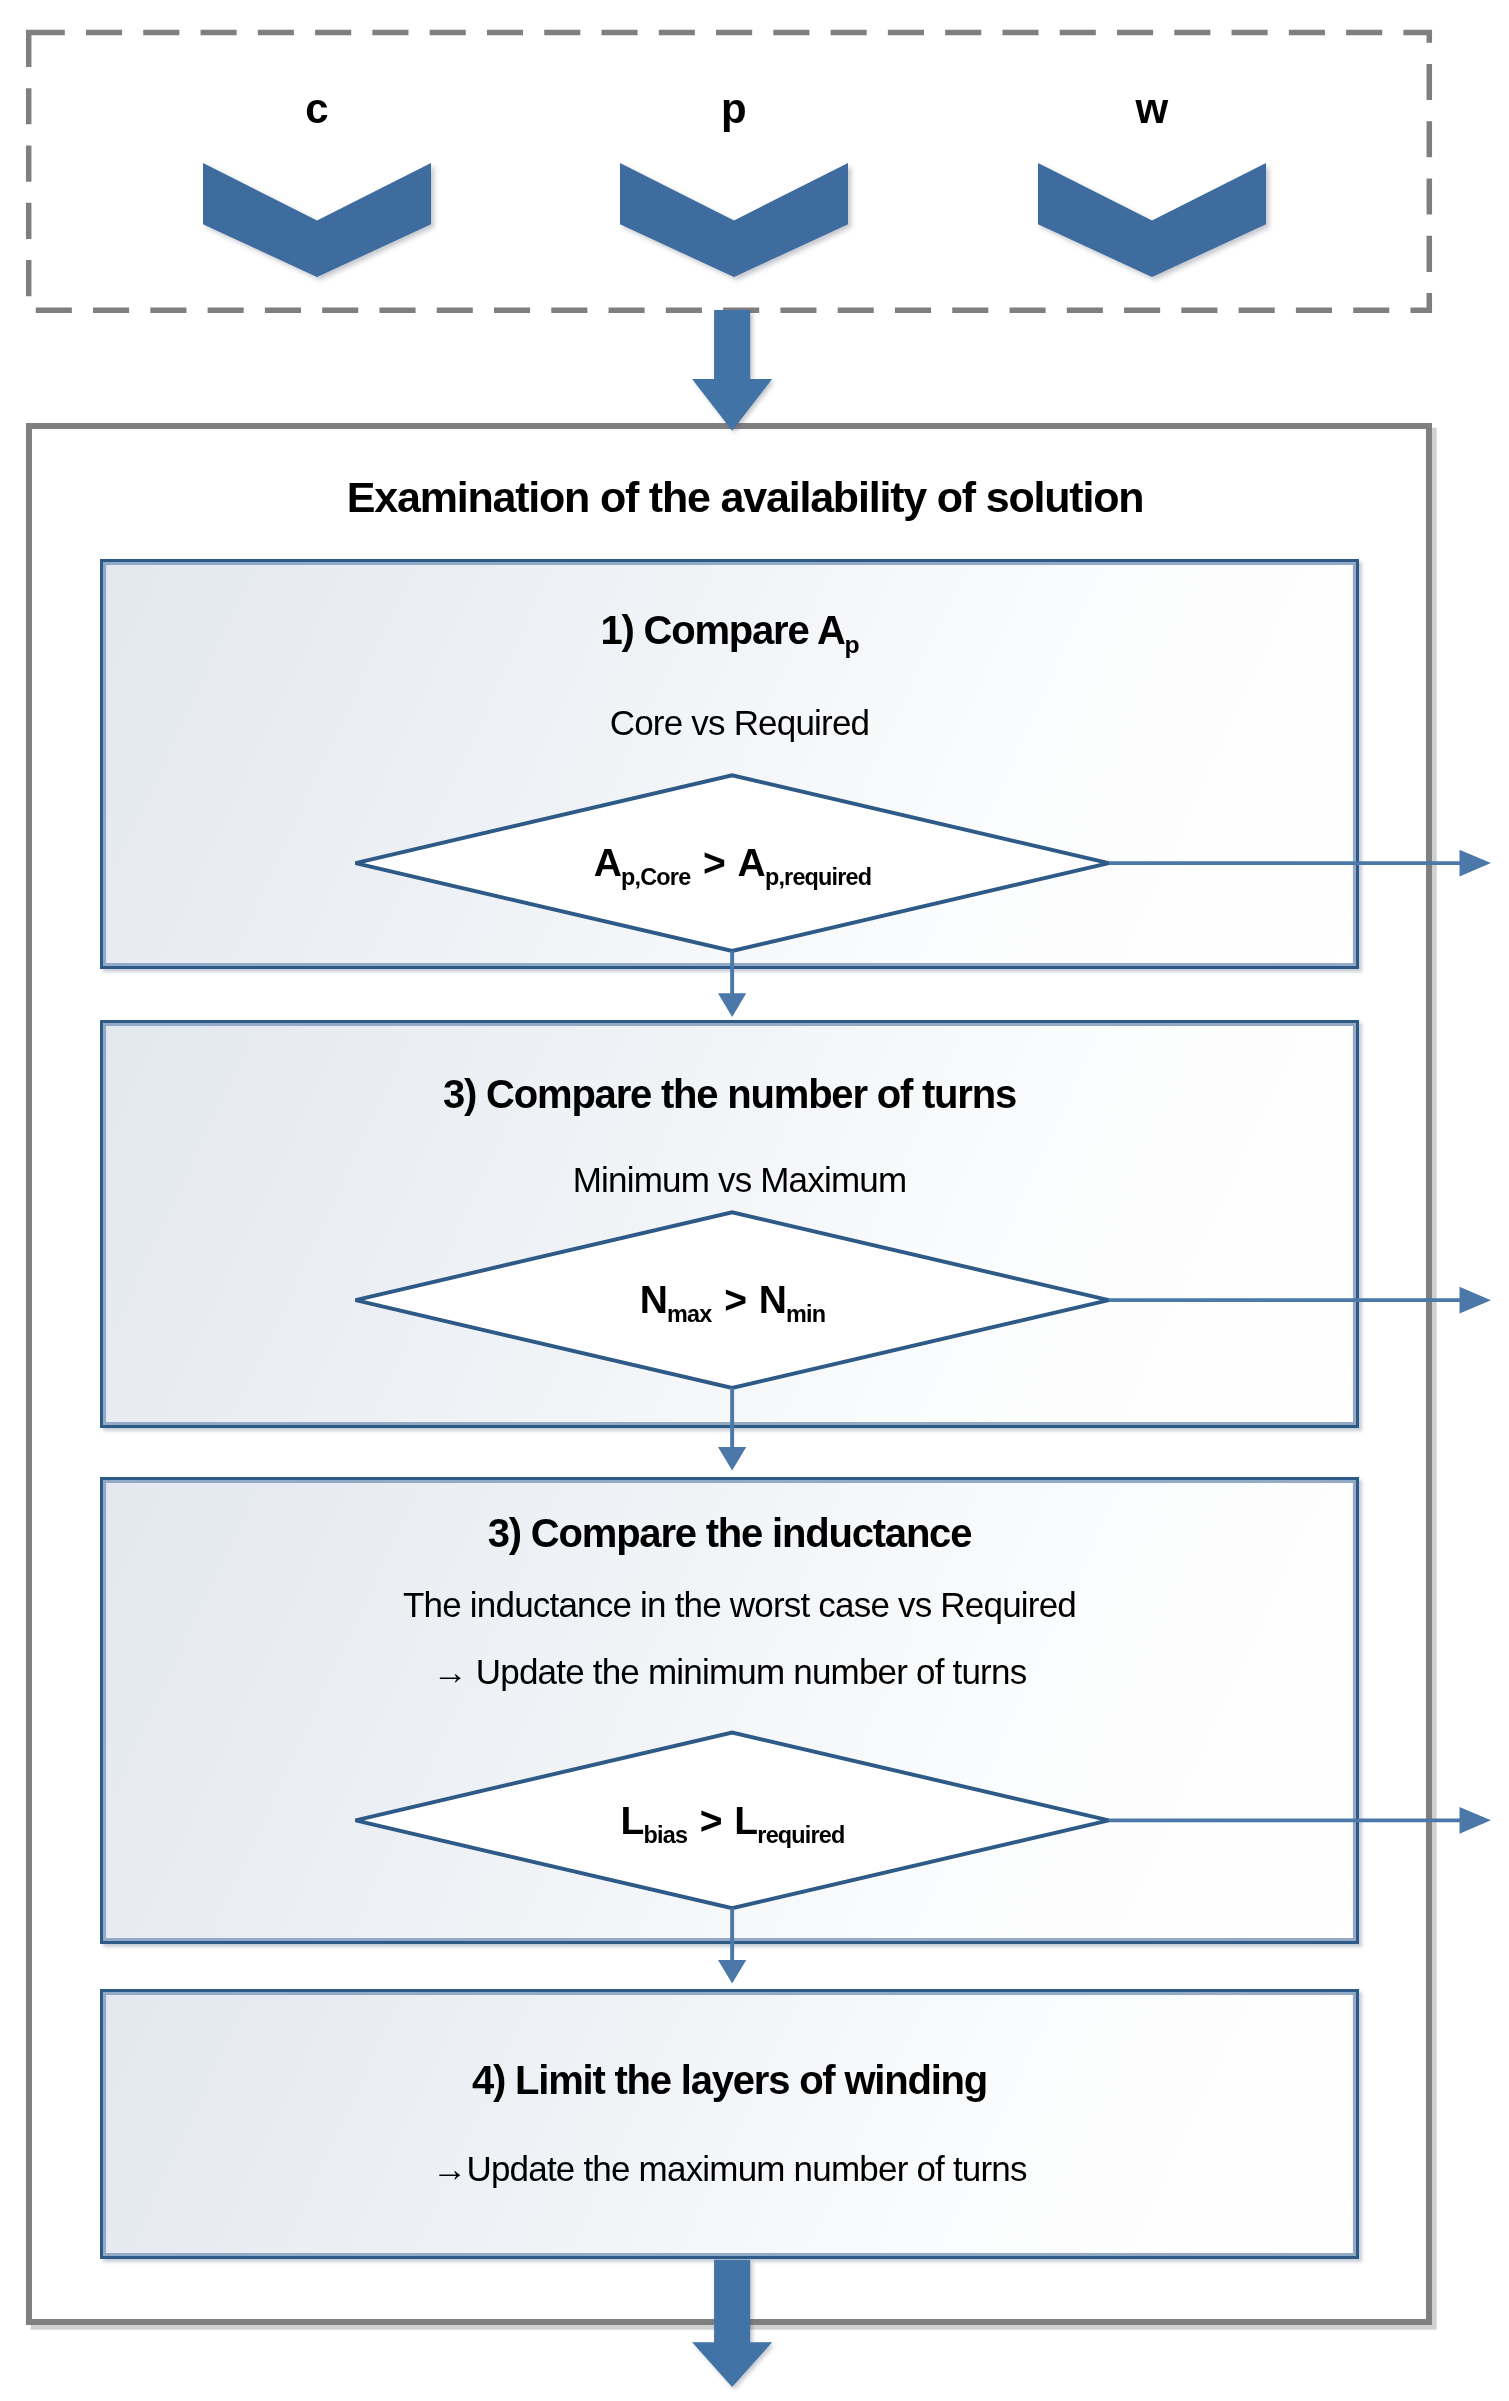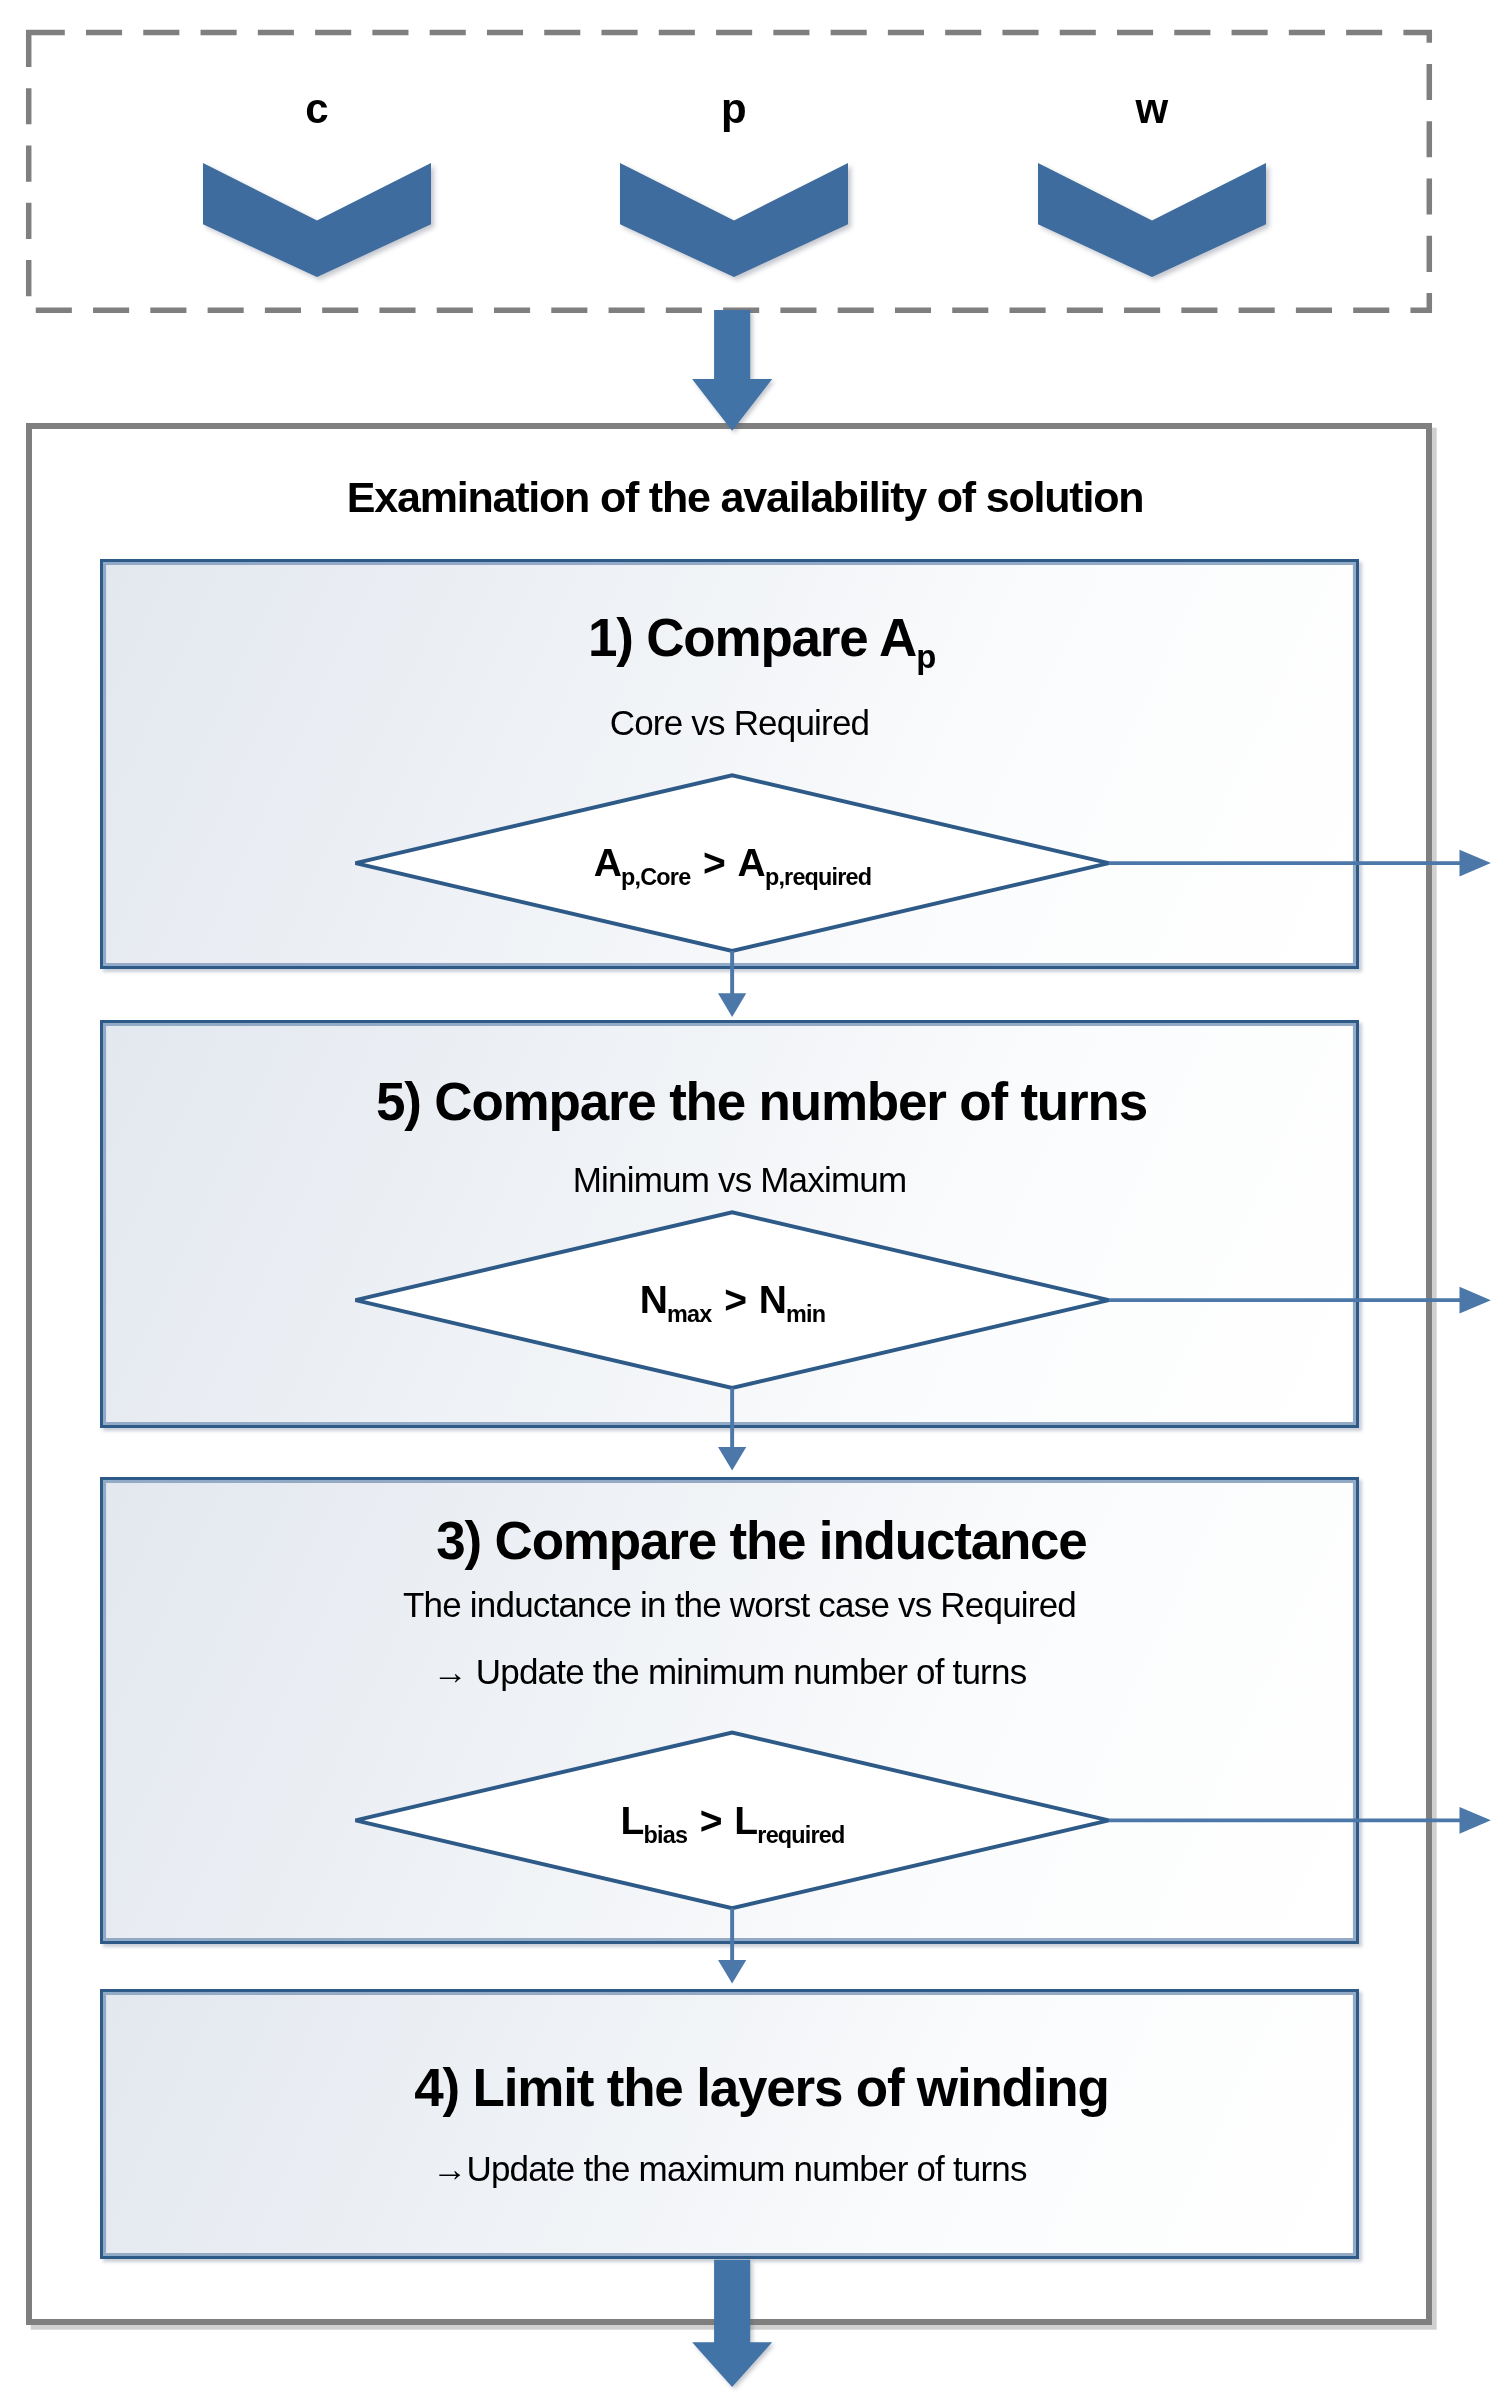--- a/index.html
+++ b/index.html
@@ -73,21 +73,21 @@
   #step4 { top: 1989px; height: 270px; }
 
   .txt {
     position: absolute;
     left: 100px;
     width: 1259px;
     text-align: center;
     z-index: 5;
     line-height: 1.12;
   }
-  .heading  { font-size: 53px; font-weight: bold; letter-spacing: -1.2px; padding-left: 32px; }
+  .heading  { font-size: 40px; font-weight: bold; letter-spacing: -1.2px; }
   .subtitle { font-size: 35px; font-weight: normal; letter-spacing: -0.8px; padding-left: 10px; }
   .note     { font-size: 35px; font-weight: normal; letter-spacing: -0.8px; }
   .heading sub { font-size: 0.62em; font-weight: bold; }
 
   
   .dcond {
     position: absolute;
     left: 356px;
     width: 753px;
     height: 72px;
@@ -142,21 +142,21 @@
   <div class="step" id="step1"></div>
   <div class="step" id="step2"></div>
   <div class="step" id="step3"></div>
   <div class="step" id="step4"></div>
 
   <div class="txt heading" style="top:608px">
     <span>1) Compare A</span><sub>p</sub>
   </div>
   <div class="txt subtitle" style="top:703px">Core vs Required</div>
 
-  <div class="txt heading" style="top:1072px">5) Compare the number of turns</div>
+  <div class="txt heading" style="top:1072px">3) Compare the number of turns</div>
   <div class="txt subtitle" style="top:1160px">Minimum vs Maximum</div>
 
   <div class="txt heading" style="top:1511px">3) Compare the inductance</div>
   <div class="txt subtitle" style="top:1585px">The inductance in the worst case vs Required</div>
   <div class="txt note" style="top:1652px">→ Update the minimum number of turns</div>
 
   <div class="txt heading" style="top:2058px">4) Limit the layers of winding</div>
   <div class="txt note" style="top:2149px">→Update the maximum number of turns</div>
 
   <div class="dcond" style="top:827px">

